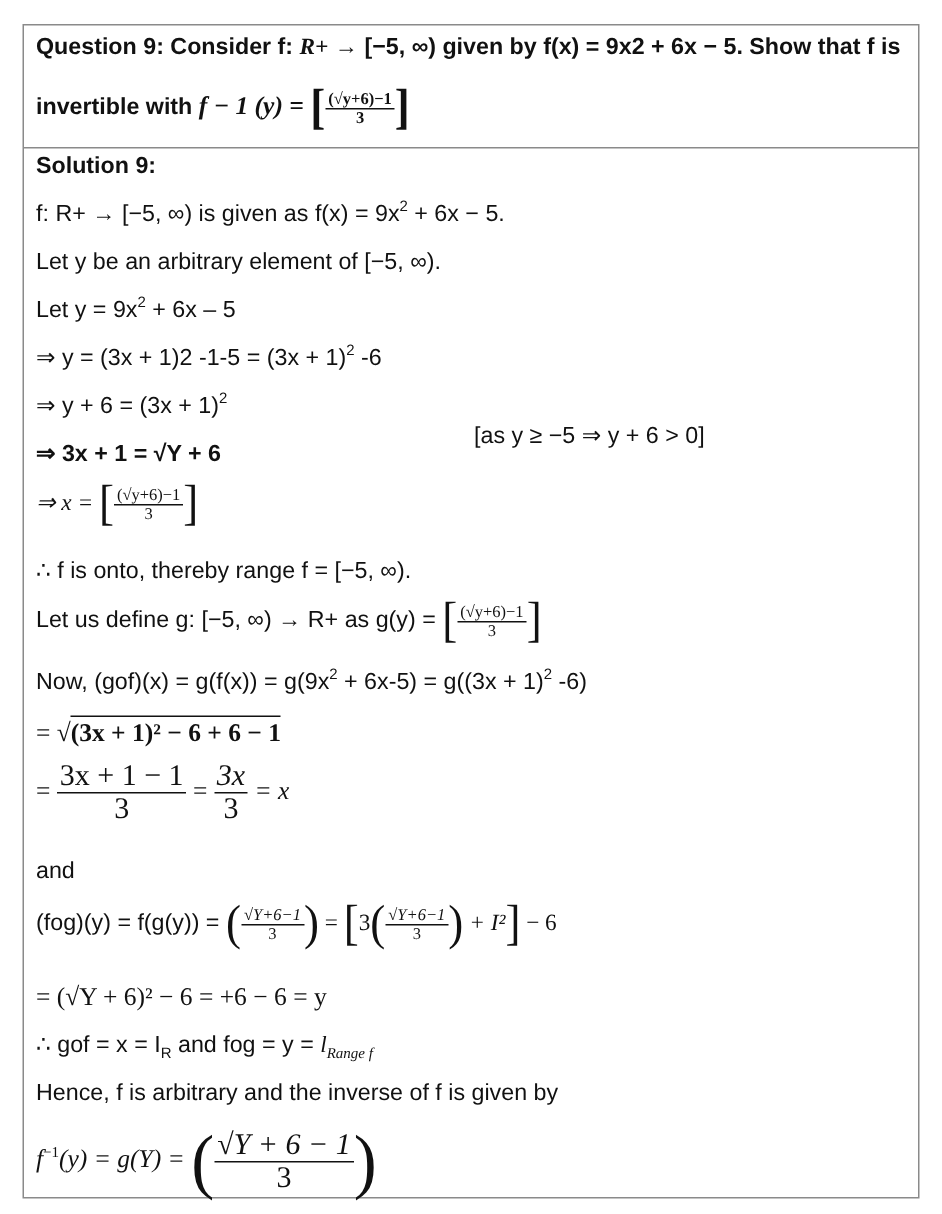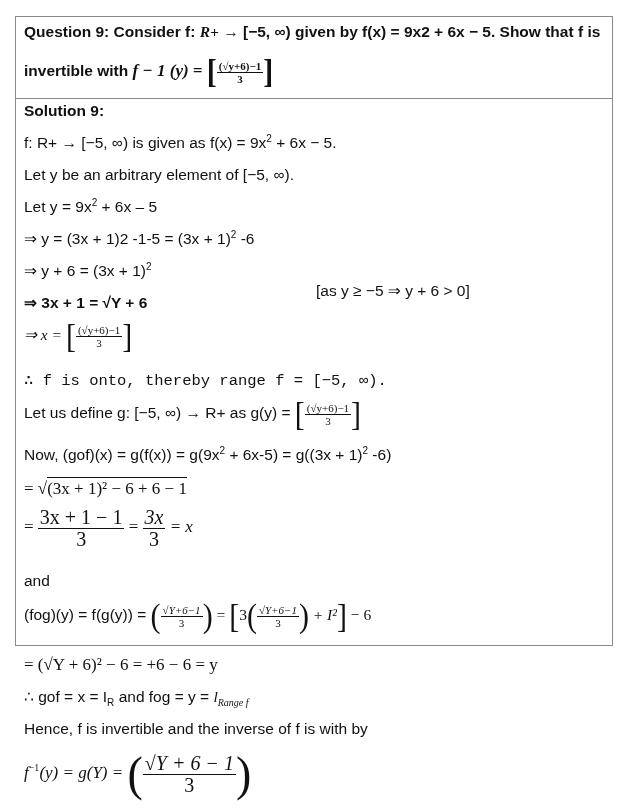--- a/index.html
+++ b/index.html
@@ -1,36 +1,36 @@
 <!DOCTYPE html>
 <html><head>
 <meta charset="utf-8">
 <style>
   html, body { margin:0; padding:0; background:#ffffff; }
   body { width:628px; height:809px; position:relative; overflow:hidden;
          font-family:"Liberation Sans", sans-serif; color:#111; }
-  .box { position:absolute; left:15px; top:16px; width:598px; height:630px;
+  .box { position:absolute; left:15px; top:16px; width:598px; height:783px;
          border:1.5px solid #8a8a8a; box-sizing:border-box; }
   .qcell { position:absolute; left:0; top:0; right:0; height:81px;
            border-bottom:1.5px solid #8a8a8a; }
   .scell { position:absolute; left:0; top:82px; right:0; bottom:0; }
   .line { position:absolute; left:8px; font-size:15.5px; white-space:nowrap; line-height:20px; }
   .b { font-weight:bold; }
   .m { font-family:"Liberation Serif", serif; }
   .i { font-style:italic; }
   sup { font-size:10px; vertical-align:super; line-height:0; }
   sub { font-size:10px; vertical-align:sub; line-height:0; }
   .frac { display:inline-block; vertical-align:middle; text-align:center; font-family:"Liberation Serif", serif; }
   .frac .num { display:block; border-bottom:1px solid #111; padding:0 2px; }
   .frac .den { display:block; padding:0 2px; }
   .frac.sm { font-size:11px; line-height:12px; }
   .frac.lg { font-size:20px; line-height:21px; }
   .brk { font-family:"Liberation Serif", serif; display:inline-block; vertical-align:middle; font-size:30px; line-height:30px; transform:scaleY(1.1); }
   .brk.big { font-size:46px; line-height:46px; transform:scaleY(1.05); }
-  .ov { border-top:1px solid #111; padding-top:1px; }
+  .ov { border-top:1px solid #111; padding-top:1px;font-weight:bold; }
 </style>
 </head>
 <body>
 
 <div class="box">
   <div class="qcell">
     <div class="line b" style="top:5px;">
       <span>Question 9: Consider f: </span><span class="m i b">R+</span><span> → [−5, ∞) given by f(x) = 9x2 + 6x − 5. Show that f is</span>
     </div>
     <div class="line b" style="top:40px;">
@@ -49,35 +49,35 @@
 
     <div class="line" style="top:130px;"><span>⇒ y = (3x + 1)2 -1-5 = (3x + 1)</span><sup>2</sup><span> -6</span></div>
 
     <div class="line" style="top:162px;"><span>⇒ y + 6 = (3x + 1)</span><sup>2</sup></div>
 
     <div class="line" style="top:194px;font-weight:bold;"><span>⇒ 3x + 1 = √Y + 6</span></div>
     <div class="line" style="top:182px; left:300px;">[as y ≥ −5 ⇒ y + 6 &gt; 0]</div>
 
     <div class="line" style="top:222px;"><span class="m i">⇒ x = </span><span class="brk">[</span><span class="frac sm"><span class="num">(√y+6)−1</span><span class="den">3</span></span><span class="brk">]</span></div>
 
-    <div class="line" style="top:272px;font-family:Liberation Mono, monospace;">∴ f is onto, thereby range f = [−5, ∞).</div>
+    <div class="line" style="top:272px;">∴ f is onto, thereby range f = [−5, ∞).</div>
 
     <div class="line" style="top:300px;"><span>Let us define g: [−5, ∞) → R+ as g(y) = </span><span class="brk">[</span><span class="frac sm"><span class="num">(√y+6)−1</span><span class="den">3</span></span><span class="brk">]</span></div>
 
     <div class="line" style="top:346px;"><span>Now, (gof)(x) = g(f(x)) = g(9x</span><sup>2</sup><span> + 6x-5) = g((3x + 1)</span><sup>2</sup><span> -6)</span></div>
 
     <div class="line m" style="top:380px; font-size:17px;"><span>= √</span><span class="ov">(3x + 1)² − 6 + 6 − 1</span></div>
 
     <div class="line m" style="top:408px; font-size:17px;"><span>= </span><span class="frac lg"><span class="num">3x + 1 − 1</span><span class="den">3</span></span><span> = </span><span class="frac lg"><span class="num i">3x</span><span class="den">3</span></span><span class="i"> = x</span></div>
 
     <div class="line" style="top:472px;">and</div>
 
     <div class="line" style="top:502px;"><span>(fog)(y) = f(g(y)) = </span><span class="brk">(</span><span class="frac sm"><span class="num i">√Y+6−1</span><span class="den">3</span></span><span class="brk">)</span><span class="m"> = </span><span class="brk">[</span><span class="m">3</span><span class="brk">(</span><span class="frac sm"><span class="num i">√Y+6−1</span><span class="den">3</span></span><span class="brk">)</span><span class="m i"> + I²</span><span class="brk">]</span><span class="m"> − 6</span></div>
 
     <div class="line m" style="top:556px; font-size:17px;">= (√Y + 6)² − 6 = +6 − 6 = y</div>
 
     <div class="line" style="top:588px;"><span>∴ gof = x = I</span><sub>R</sub><span> and fog = y = </span><span class="m i">l</span><sub class="m i">Range f</sub></div>
 
-    <div class="line" style="top:620px;">Hence, f is invertible and the inverse of f is with by</div>
+    <div class="line" style="top:620px;">Hence, f is arbitrary and the inverse of f is given by</div>
 
     <div class="line m" style="top:652px; font-size:17px;"><span class="i">f</span><sup>−1</sup><span class="i">(y) = g(Y) = </span><span class="brk big">(</span><span class="frac lg"><span class="num i">√Y + 6 − 1</span><span class="den">3</span></span><span class="brk big">)</span></div>
   </div>
 </div>
 
 </body></html>

